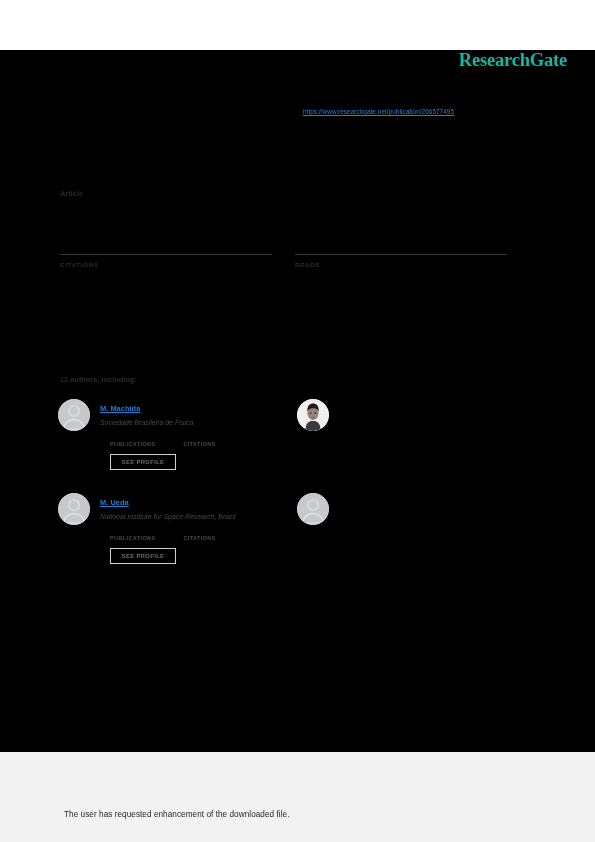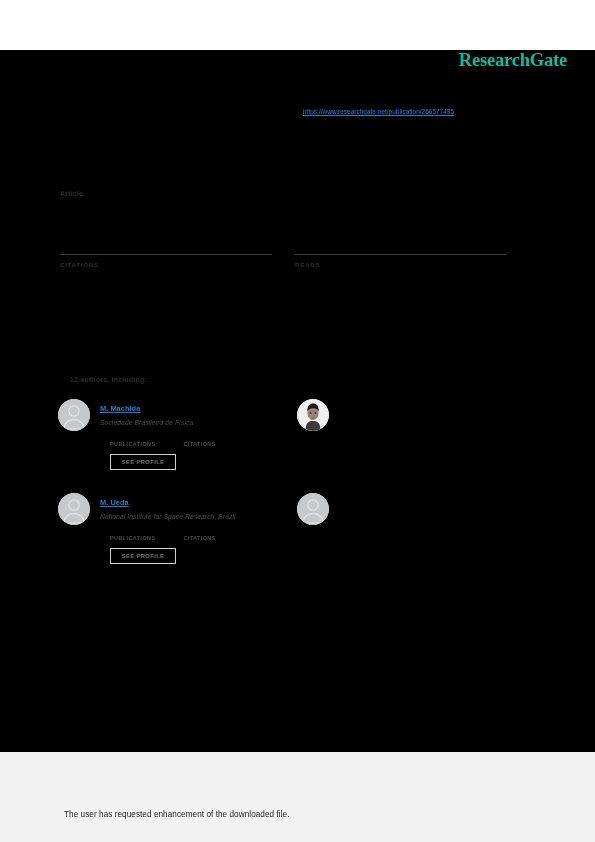--- a/index.html
+++ b/index.html
@@ -126,21 +126,20 @@
 
   
   .authors-heading {
     position: absolute;
     left: 60px;
     top: 325px;
     font-size: 7.2px;
     font-weight: bold;
     color: #2b2b2b;
     letter-spacing: 0.1px;
-    margin-left: 10px;
   }
 
   .authors-grid {
     position: absolute;
     left: 58px;
     top: 345px;
     width: 478px;
     display: flex;
     flex-wrap: wrap;
   }

